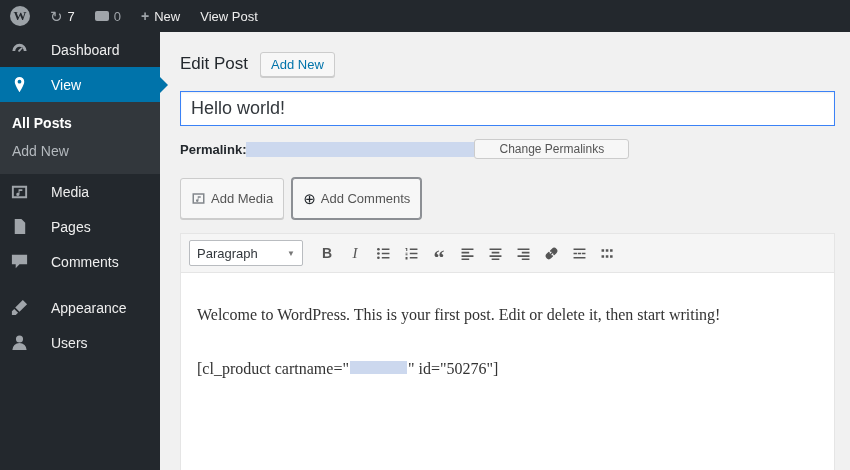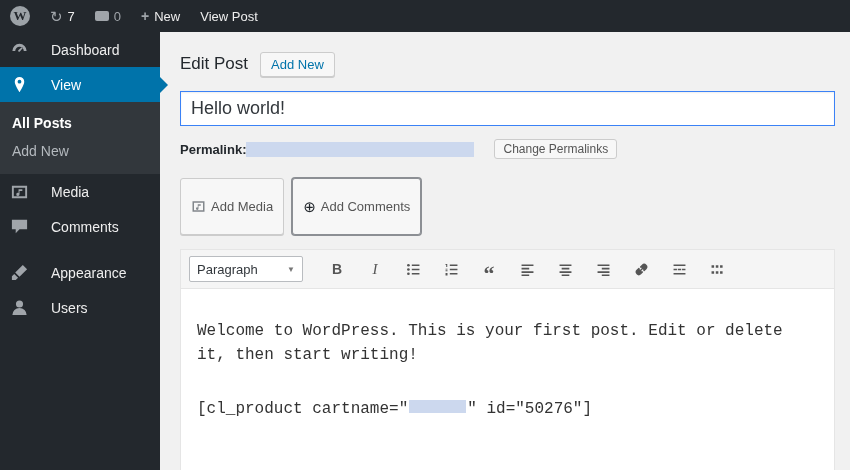--- a/index.html
+++ b/index.html
@@ -57,46 +57,46 @@
   
   .content {
     position:absolute; top:32px; left:160px; right:0; bottom:0;
     background:#f1f1f1; padding:20px 15px 0 20px; overflow:hidden;
   }
   .page-header { display:flex; align-items:center; gap:12px; margin-bottom:14px; }
   .page-title { font-size:17px; font-weight:400; color:#23282d; line-height:1.3; }
   .btn {
     display:inline-flex; align-items:center; gap:5px;
     background:#f7f7f7; border:1px solid #ccc; border-radius:3px;
-    font-size:13px; color:#555; padding:20px 10px; cursor:pointer;
+    font-size:13px; color:#555; padding:12px 10px; cursor:pointer;
     box-shadow:0 1px 0 #ccc; white-space:nowrap;
   }
   .btn.link-style { color:#0073aa; padding:4px 10px; }
-  .btn.small { font-size:12px; padding:2px 8px; box-shadow:none;margin-left:20px; }
+  .btn.small { font-size:12px; padding:2px 24px; box-shadow:none; }
   .btn.focused { border-color:#8c8f94; box-shadow:0 0 0 1px #8c8f94; }
 
   .title-input {
     width:100%; height:35px; background:#fff; border:1px solid #3b82f6;
     box-shadow:inset 0 1px 2px rgba(0,0,0,.07);
     font-size:18px; padding:3px 10px; color:#32373c; outline:none;
     font-family:"Liberation Sans", sans-serif;
   }
 
   .permalink-row { display:flex; align-items:center; gap:0; margin-top:12px; font-size:13px; height:22px; }
   .permalink-label { font-weight:bold; }
   .redact-long { width:228px; height:15px; background:#ccd8ee; display:inline-block; }
 
   .media-row { display:flex; align-items:center; gap:8px; margin-top:18px; }
   .btn .b-ic svg { width:15px; height:15px; display:block; }
   .circle-plus { font-size:15px; color:#23282d; line-height:1; }
 
   
   .editor { margin-top:14px; border:1px solid #e5e5e5; background:#fff; }
   .mce-toolbar {
-    display:flex; align-items:center; gap:12px;
+    display:flex; align-items:center; gap:2px;
     background:#f5f5f5; border-bottom:1px solid #e5e5e5; padding:6px 8px;
   }
   .format-select {
     width:114px; height:26px; background:#fff; border:1px solid #b9bcc0; border-radius:2px;
     display:flex; align-items:center; justify-content:space-between;
     font-size:13px; color:#32373c; padding:0 7px; margin-right:9px; cursor:pointer;
   }
   .format-select .caret { font-size:8px; color:#777; }
   .tbtn {
     width:26px; height:24px; display:flex; align-items:center; justify-content:center;
@@ -104,21 +104,21 @@
   }
   .tbtn svg { width:17px; height:17px; fill:#555; display:block; }
   .tbtn.bold { font-weight:bold; font-size:14px; }
   .tbtn.italic { font-style:italic; font-family:"Liberation Serif", serif; font-size:15px; }
   .tbtn.quote { font-family:"Liberation Serif", serif; font-size:22px; font-weight:bold; line-height:0.4; padding-top:10px; }
 
   .editor-body {
     height:225px; padding:30px 16px 0; overflow:hidden;
     font-family:"Liberation Serif", serif; font-size:16px; color:#333; line-height:1.5;
   }
-  .editor-body p { margin:0 0 30px;font-family:Liberation Mono, monospace; }
+  .editor-body p { margin:0 0 30px; }
   .redact-short { display:inline-block; width:57px; height:13px; background:#ccd8ee; margin:0 1px; }
 </style>
 </head>
 <body>
 
 <div class="admin-bar">
   <div class="ab-item">
     <span class="wp-logo">W</span>
   </div>
   <div class="ab-item">
@@ -166,20 +166,28 @@
   <div class="menu-item">
     <span class="mi">
       <svg viewBox="0 0 20 20">
           <path fill="currentColor" fill-rule="evenodd" d="M2 4h16v13H2zm2 2v9h12V6z"></path>
           <path fill="currentColor" d="M9 7.5v4a1.7 1.7 0 1 0 1 1.5V9.5h3v-2z"></path>
         </svg>
     </span>
     <span>Media</span>
   </div>
 
+  <div class="menu-item">
+    <span class="mi">
+      <svg viewBox="0 0 20 20">
+          <path fill="currentColor" d="M5 2h7l4 4v12H5z"></path>
+        </svg>
+    </span>
+    <span>Pages</span>
+  </div>
 
   <div class="menu-item">
     <span class="mi">
       <svg viewBox="0 0 20 20">
           <path fill="currentColor" d="M2 3h16v10h-8l-4 4v-4H2z"></path>
         </svg>
     </span>
     <span>Comments</span>
   </div>
 

